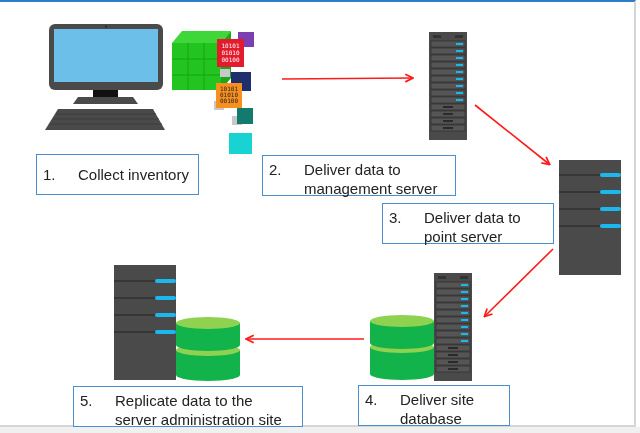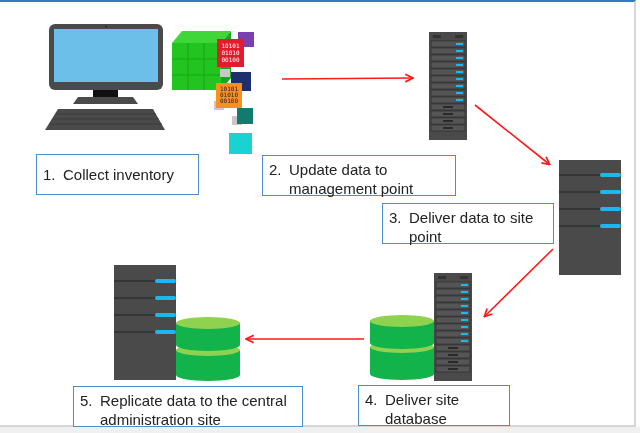--- a/index.html
+++ b/index.html
@@ -6,21 +6,21 @@
   body { width: 640px; height: 433px; position: relative; overflow: hidden;
          font-family: "Liberation Sans", "DejaVu Sans", sans-serif; }
   .frame { position: absolute; left: 0; top: 0; width: 636px; height: 427px;
            border-top: 2px solid #2e7dc6; border-right: 2px solid #d6d6d6;
            border-bottom: 2px solid #d6d6d6; box-sizing: border-box; background: #fff; }
   .bottom-bar { position: absolute; left: 0; top: 427px; width: 640px; height: 6px; background: #f0f0f0; }
   .label { position: absolute; border: 1.5px solid #4a8ed0; background: #fff;
            font-size: 15px; color: #222; line-height: 19px; padding: 4px 6px 2px 6px;
            box-sizing: border-box; }
   .label .num { position: absolute; left: 6px; }
-  .label .txt { display: block; margin-left: 20px; }
+  .label .txt { display: block; margin-left: 35px; }
   svg.art { position: absolute; left: 0; top: 0; }
 </style>
 </head>
 <body>
 
 <div class="frame"></div>
 <div class="bottom-bar"></div>
 
 <svg class="art" width="640" height="433" viewBox="0 0 640 433">
   <defs>
@@ -185,26 +185,26 @@
     <line x1="364" y1="339" x2="247" y2="339" marker-end="url(#ah)"></line>
   </g>
 </svg>
 
 <div class="label" style="left:36px; top:154px; width:163px; height:41px; padding-top:10px;">
   <span class="num">1.</span>
   <span class="txt">Collect inventory</span>
 </div>
 <div class="label" style="left:262px; top:155px; width:194px; height:41px;">
   <span class="num">2.</span>
-  <span class="txt">Update data to management point</span>
+  <span class="txt">Deliver data to management server</span>
 </div>
 <div class="label" style="left:382px; top:203px; width:172px; height:41px;">
   <span class="num">3.</span>
-  <span class="txt">Deliver data to site point</span>
+  <span class="txt">Deliver data to point server</span>
 </div>
 <div class="label" style="left:358px; top:385px; width:152px; height:41px;">
   <span class="num">4.</span>
   <span class="txt">Deliver site database</span>
 </div>
 <div class="label" style="left:73px; top:386px; width:230px; height:41px;">
   <span class="num">5.</span>
-  <span class="txt">Replicate data to the central administration site</span>
+  <span class="txt">Replicate data to the server administration site</span>
 </div>
 
 </body></html>

